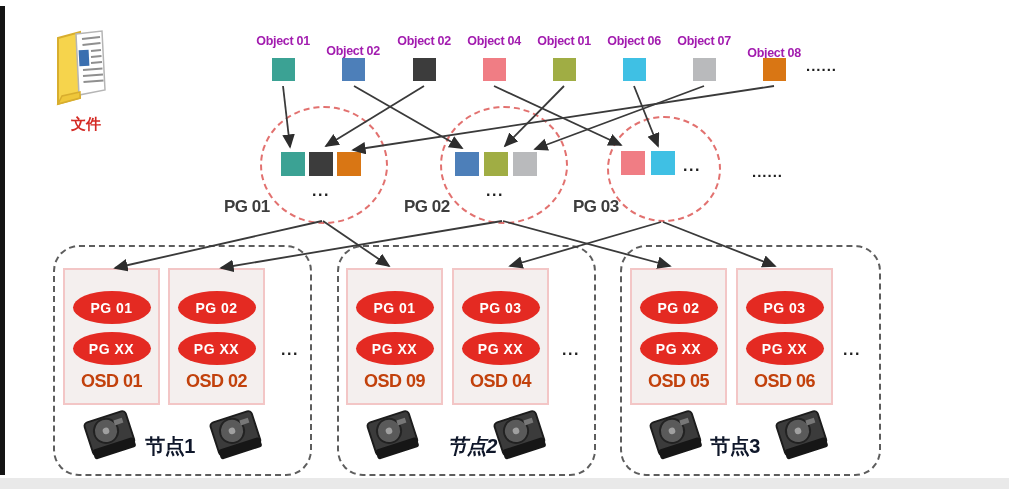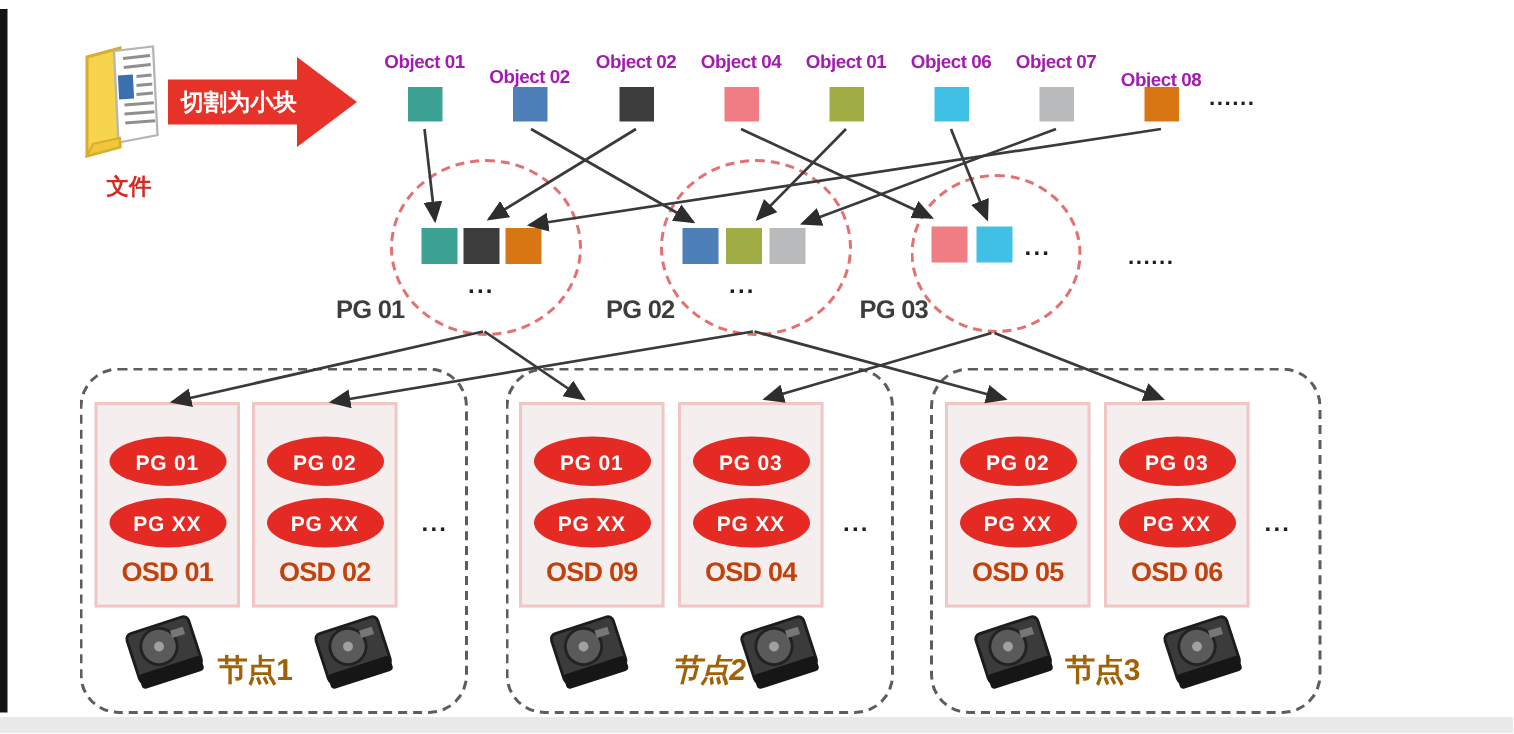--- a/index.html
+++ b/index.html
@@ -18,21 +18,21 @@
   .pg-circle{position:absolute;border:2px dashed #e2716f;border-radius:50%;}
   .pg-label{position:absolute;font-weight:bold;font-size:17px;color:#3d3d3d;letter-spacing:-0.5px;white-space:nowrap;}
 
   .node{position:absolute;border:2px dashed #5d5d5d;border-radius:26px;}
   .osd{position:absolute;width:97px;height:137px;background:#f4efee;border:2px solid #f3c6c6;box-sizing:border-box;}
   .badge{position:absolute;left:50%;transform:translateX(-50%);width:78px;height:33px;background:#e42a22;
          border-radius:50%;color:#fff;font-weight:bold;font-size:14px;display:flex;align-items:center;
          justify-content:center;letter-spacing:0.5px;white-space:nowrap;}
   .osd-label{position:absolute;left:0;width:100%;top:101px;text-align:center;font-weight:bold;
              font-size:18px;color:#c2410c;letter-spacing:-0.5px;}
-  .node-label{position:absolute;transform:translateX(-50%);font-weight:bold;font-size:20px;color:#a16207;
+  .node-label{position:absolute;transform:translateX(-50%);font-weight:bold;font-size:20px;color:#0f172a;
               letter-spacing:-0.5px;white-space:nowrap;}
   .disk{position:absolute;width:56px;height:58px;}
 
   .split-arrow{position:absolute;left:112px;top:36px;width:128px;height:64px;}
   .split-arrow-label{position:absolute;left:6px;top:22px;width:82px;text-align:center;color:#fff;
                      font-weight:bold;font-size:15.5px;white-space:nowrap;}
   .file-label{position:absolute;transform:translateX(-50%);font-weight:bold;font-size:15px;color:#d42a24;white-space:nowrap;}
   svg.overlay{position:absolute;left:0;top:0;pointer-events:none;}
 </style>
 </head>
@@ -56,26 +56,20 @@
         <line x1="43" y1="41" x2="54" y2="40"></line>
           <line x1="35" y1="48" x2="54.5" y2="46.5"></line>
         <line x1="35" y1="54" x2="55" y2="52.5"></line>
           <line x1="35.5" y1="60" x2="55.5" y2="58.5"></line>
       </g>
     </g>
     <polygon points="10,82 32,76 32,70 14,74" fill="#efc73a" stroke="#d8ae2e" stroke-width="1.5"></polygon>
   </svg>
   <div class="file-label" style="left:86px;top:115px">文件</div>
 
-  <div class="split-arrow">
-    <svg width="128" height="64" viewBox="0 0 128 64">
-      <polygon points="0,17 86,17 86,2 126,32 86,62 86,47 0,47" fill="#e63228"></polygon>
-    </svg>
-    <div class="split-arrow-label">切割为小块</div>
-  </div>
 
   <div id="objects-row">
       <div class="obj-label" style="left: 283px; top: 34px;">Object 01</div>
       <div class="sq" style="left: 271.5px; top: 58px; background: rgb(59, 162, 148);"></div>
       <div class="obj-label" style="left: 353px; top: 44px;">Object 02</div>
       <div class="sq" style="left: 341.5px; top: 58px; background: rgb(77, 127, 185);"></div>
       <div class="obj-label" style="left: 424px; top: 34px;">Object 02</div>
       <div class="sq" style="left: 412.5px; top: 58px; background: rgb(60, 60, 60);"></div>
       <div class="obj-label" style="left: 494px; top: 34px;">Object 04</div>
       <div class="sq" style="left: 482.5px; top: 58px; background: rgb(240, 125, 132);"></div>

